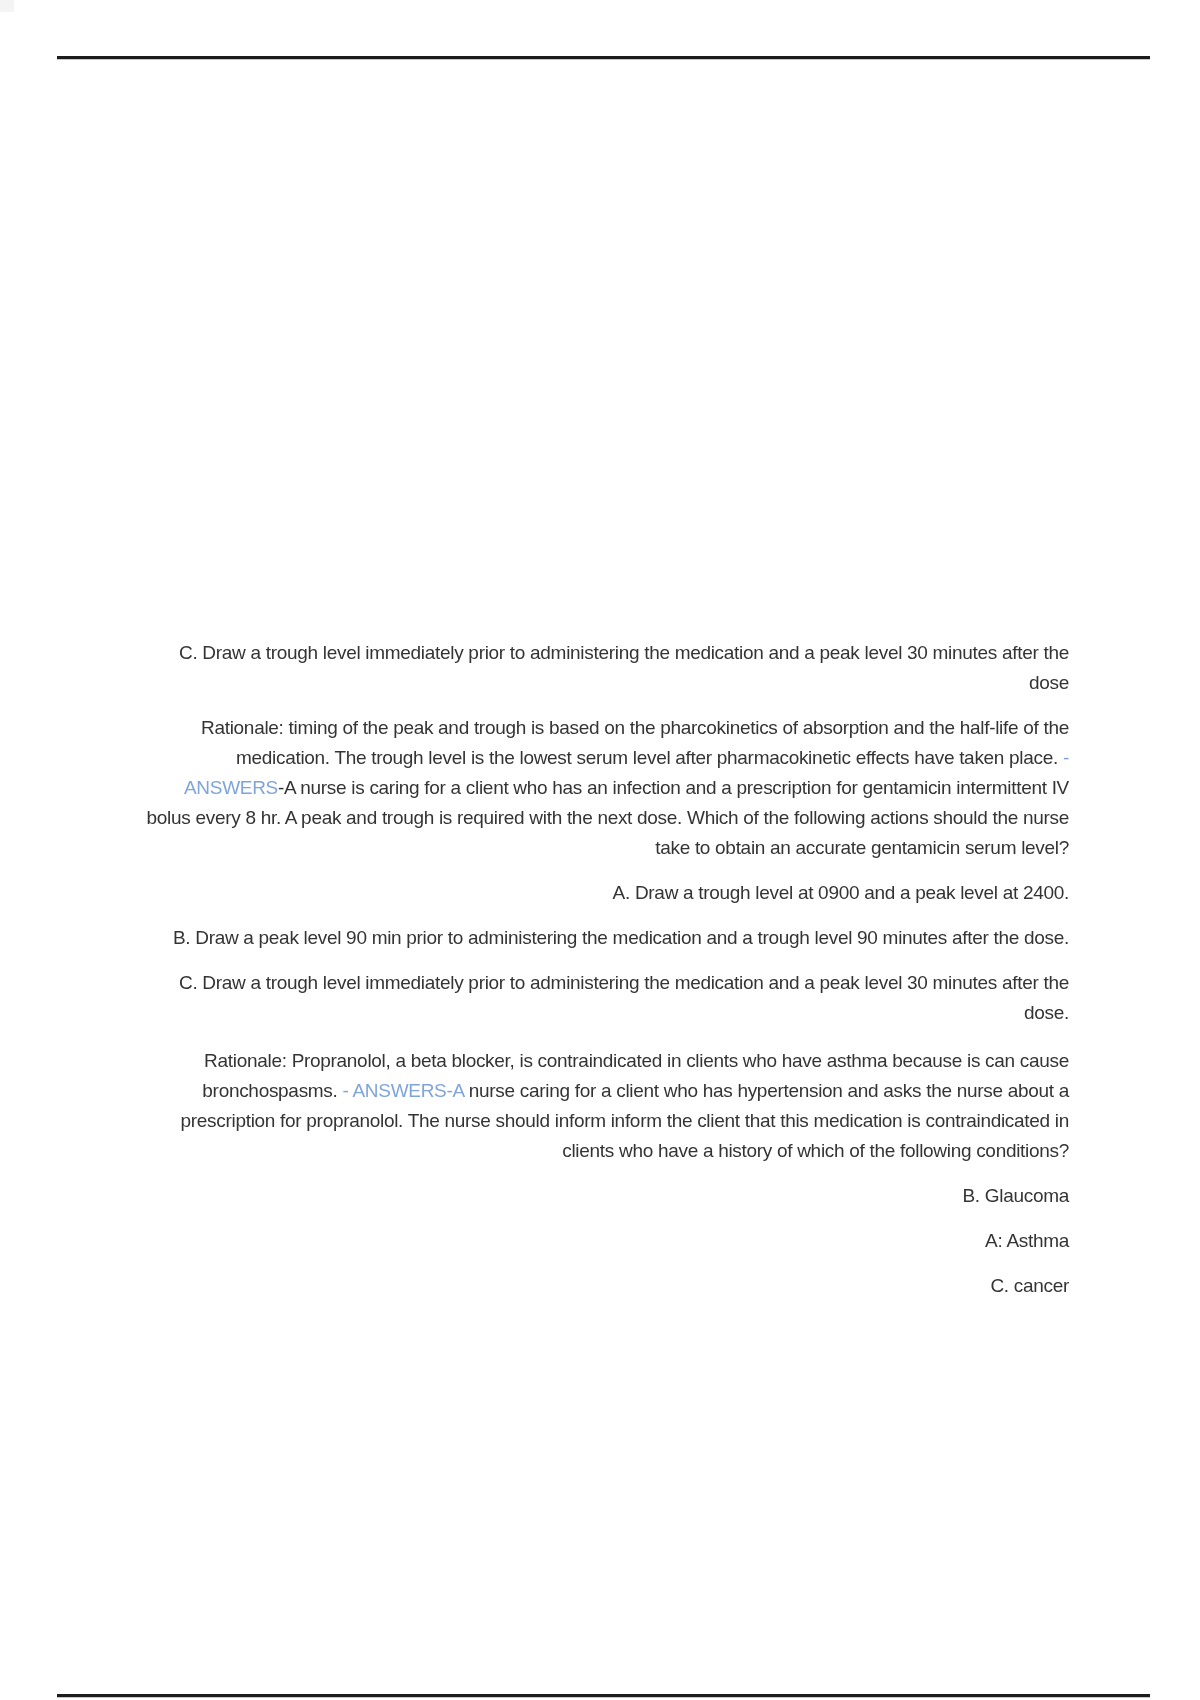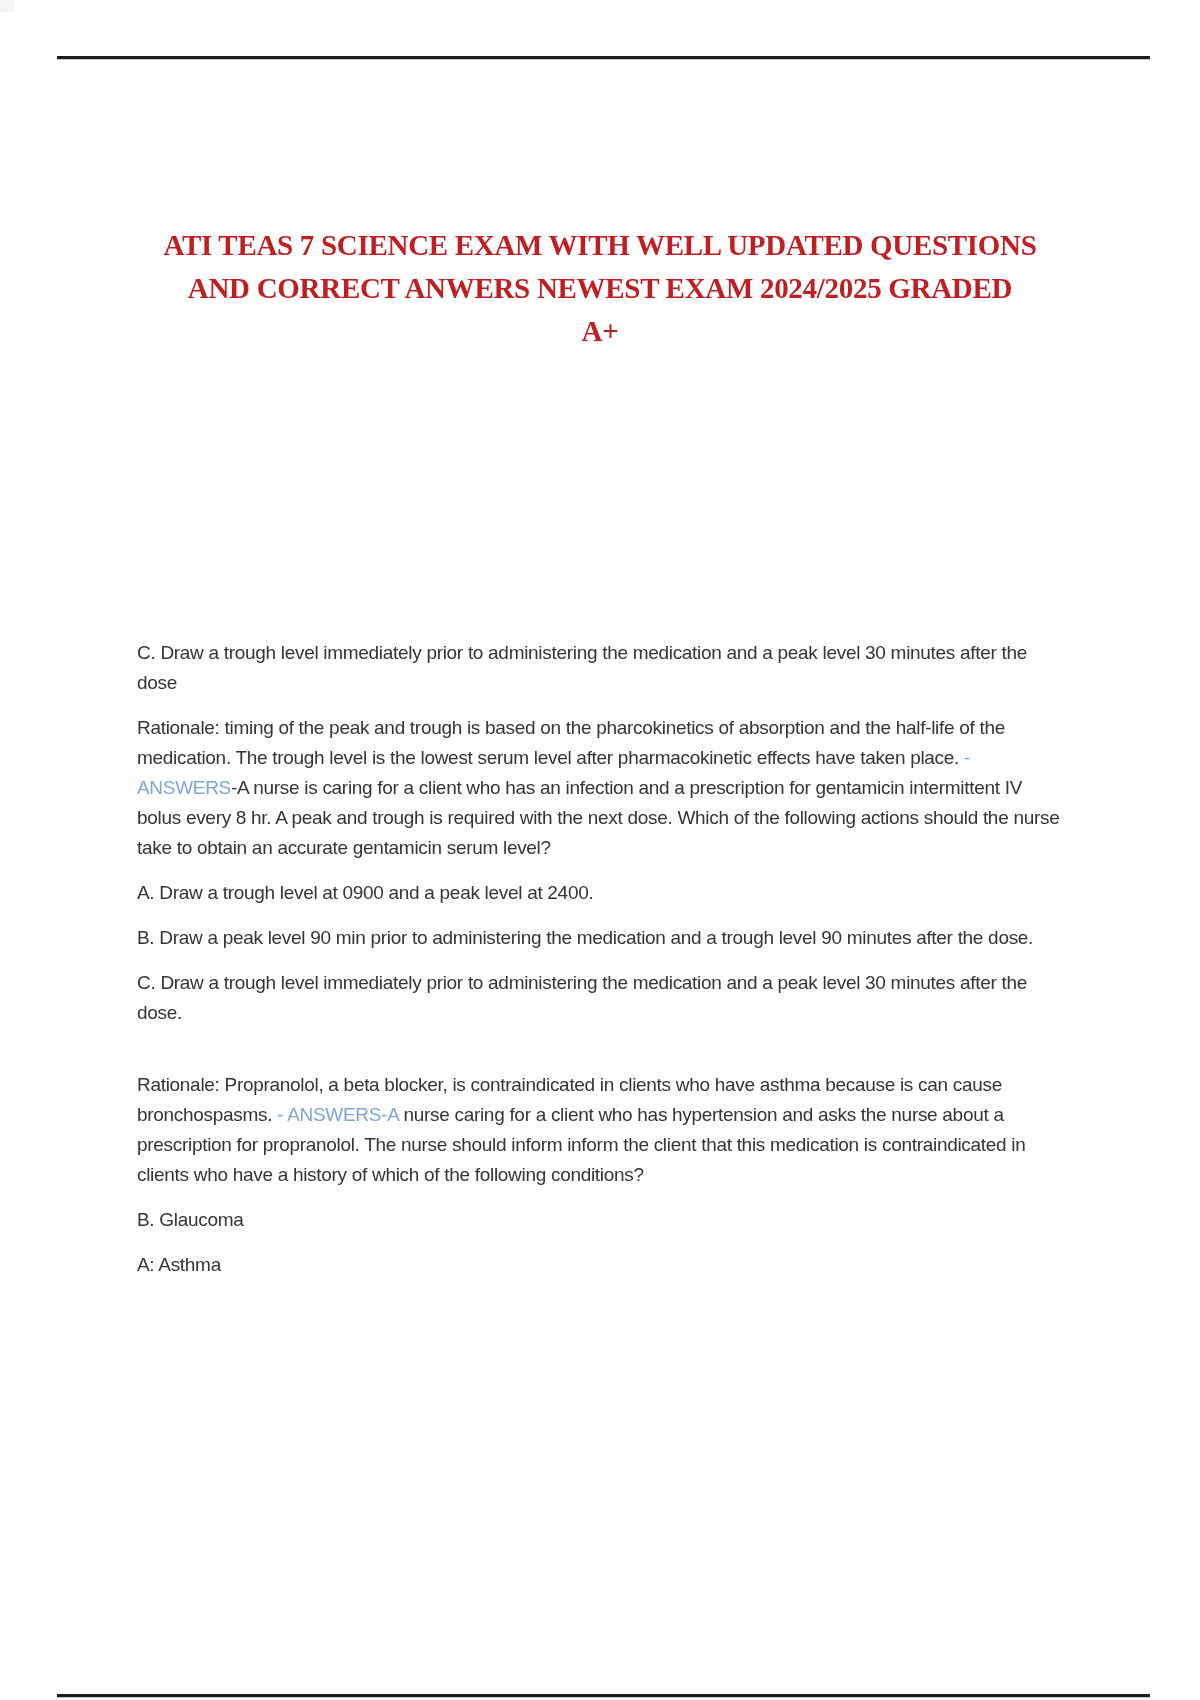--- a/index.html
+++ b/index.html
@@ -16,57 +16,54 @@
     position:absolute;top:224px;left:100px;width:1000px;margin:0;
     text-align:center;
     font-family:"Liberation Serif",serif;font-weight:700;
     font-size:29px;line-height:43px;letter-spacing:-0.3px;
     color:#C11E22;
   }
   .content{
     position:absolute;top:638px;left:137px;width:932px;
     font-size:19px;line-height:30px;letter-spacing:-0.3px;
     color:#343434;
+    text-align:right;
   }
   .para{margin:0 0 15px 0;}
-  .para.mt-extra{margin-top:42px;}
+  .para.mt-extra{margin-top:18px;}
   .answers{color:#7FA5D8;}
 </style>
 </head>
 <body>
 
 <div class="page">
 
   <div class="corner-artifact"></div>
 
   <div class="rule rule-top"></div>
 
-  <h1 class="doc-title">
-    <div>ATI TEAS 7 SCIENCE EXAM WITH WELL UPDATED QUESTIONS</div>
-    <div>AND CORRECT ANWERS NEWEST EXAM 2024/2025 GRADED</div>
-    <div>A+</div>
-  </h1>
 
   <div class="content">
 
     <p class="para"><span>C. Draw a trough level immediately prior to administering the medication and a peak level 30 minutes after the dose</span></p>
 
     <p class="para"><span>Rationale: timing of the peak and trough is based on the pharcokinetics of absorption and the half-life of the medication. The trough level is the lowest serum level after pharmacokinetic effects have taken place. </span><span class="answers">- ANSWERS</span><span>-A nurse is caring for a client who has an infection and a prescription for gentamicin intermittent IV bolus every 8 hr. A peak and trough is required with the next dose. Which of the following actions should the nurse take to obtain an accurate gentamicin serum level?</span></p>
 
     <p class="para"><span>A. Draw a trough level at 0900 and a peak level at 2400.</span></p>
 
     <p class="para"><span>B. Draw a peak level 90 min prior to administering the medication and a trough level 90 minutes after the dose.</span></p>
 
     <p class="para"><span>C. Draw a trough level immediately prior to administering the medication and a peak level 30 minutes after the dose.</span></p>
 
 
     <p class="para mt-extra"><span>Rationale: Propranolol, a beta blocker, is contraindicated in clients who have asthma because is can cause bronchospasms. </span><span class="answers">- ANSWERS-A</span><span> nurse caring for a client who has hypertension and asks the nurse about a prescription for propranolol. The nurse should inform inform the client that this medication is contraindicated in clients who have a history of which of the following conditions?</span></p>
 
     <p class="para"><span>B. Glaucoma</span></p>
 
     <p class="para"><span>A: Asthma</span></p>
 
+    <p class="para"><span>C. cancer</span></p>
 
   </div>
 
   <div class="rule rule-bottom"></div>
 
 </div>
 
 </body></html>

